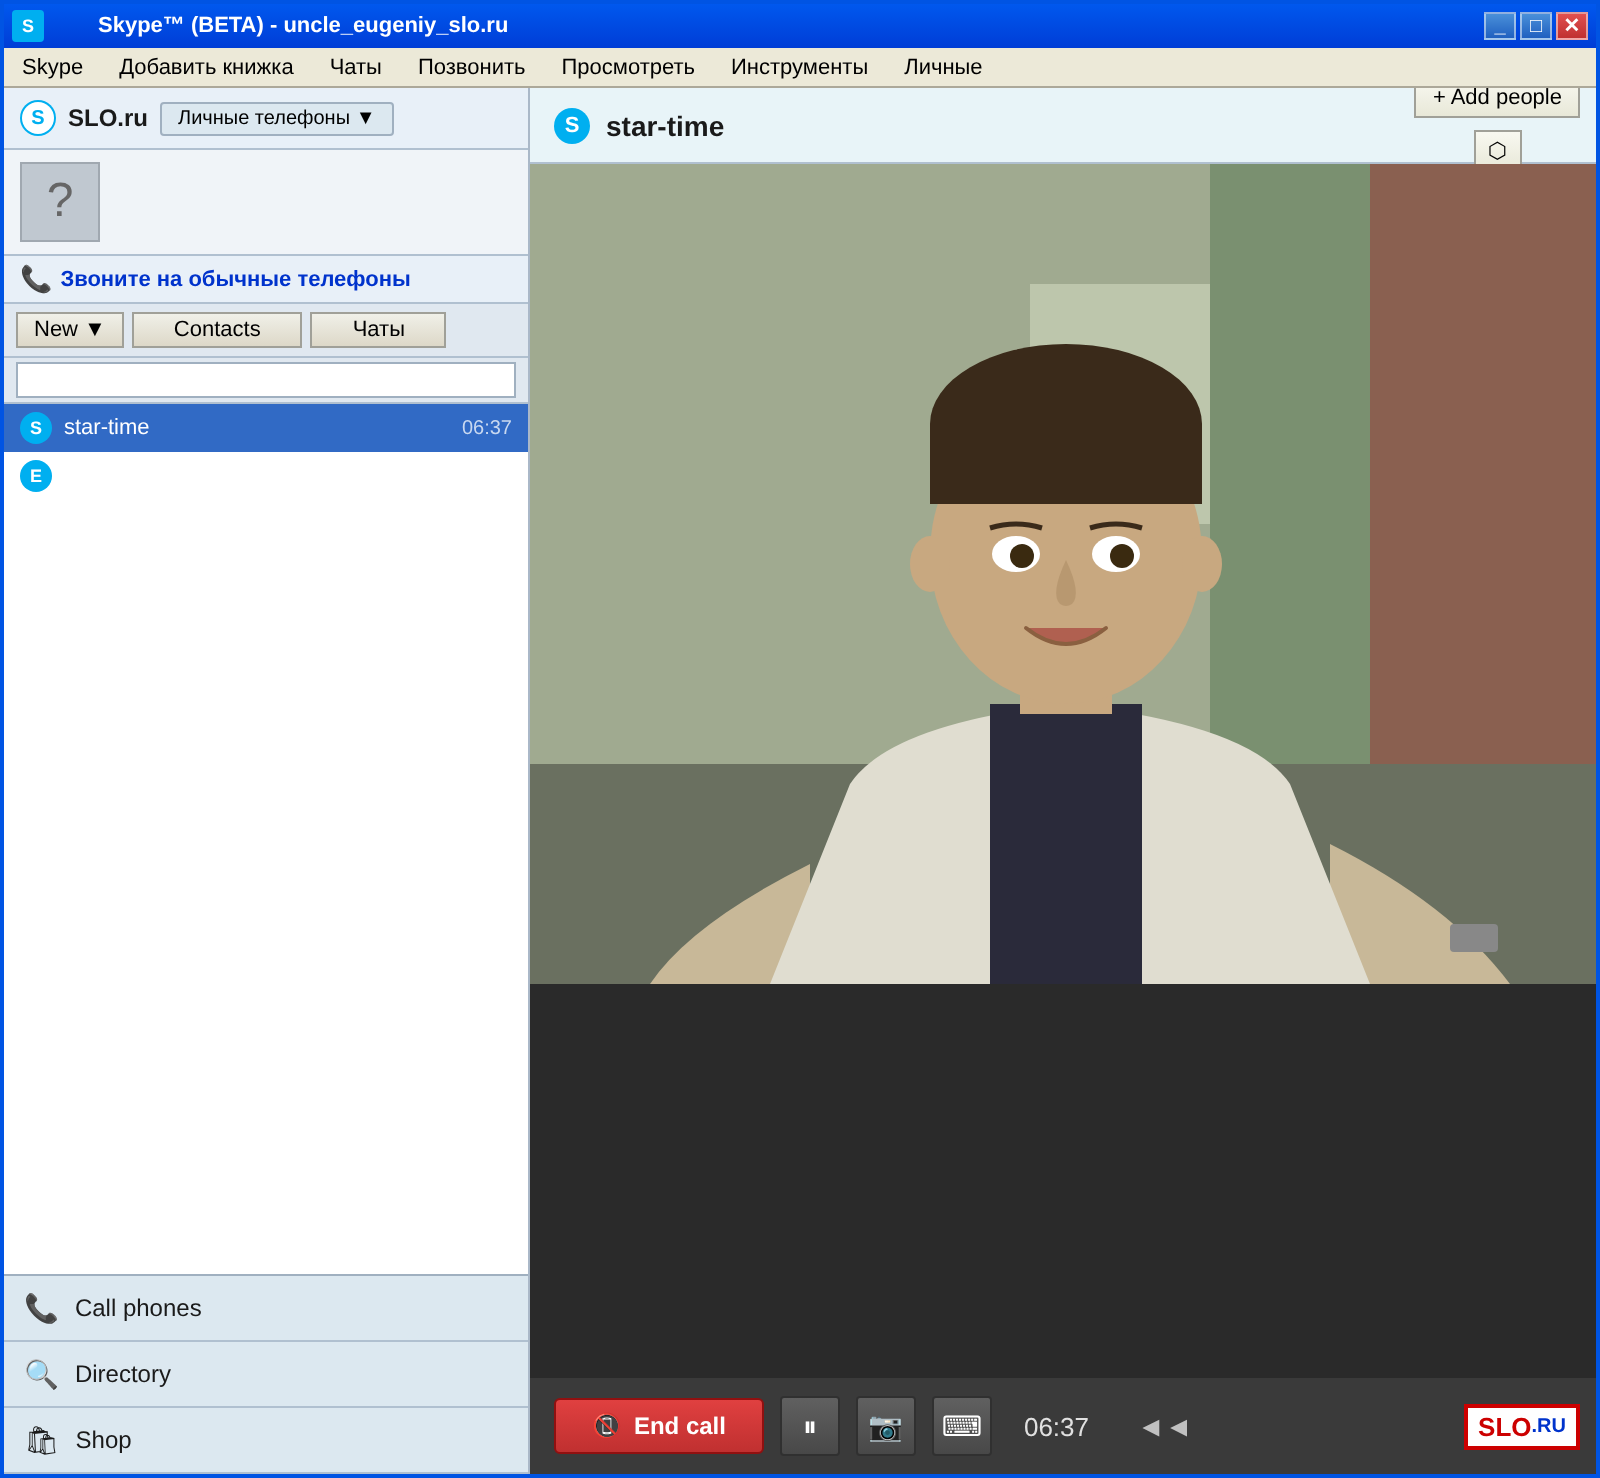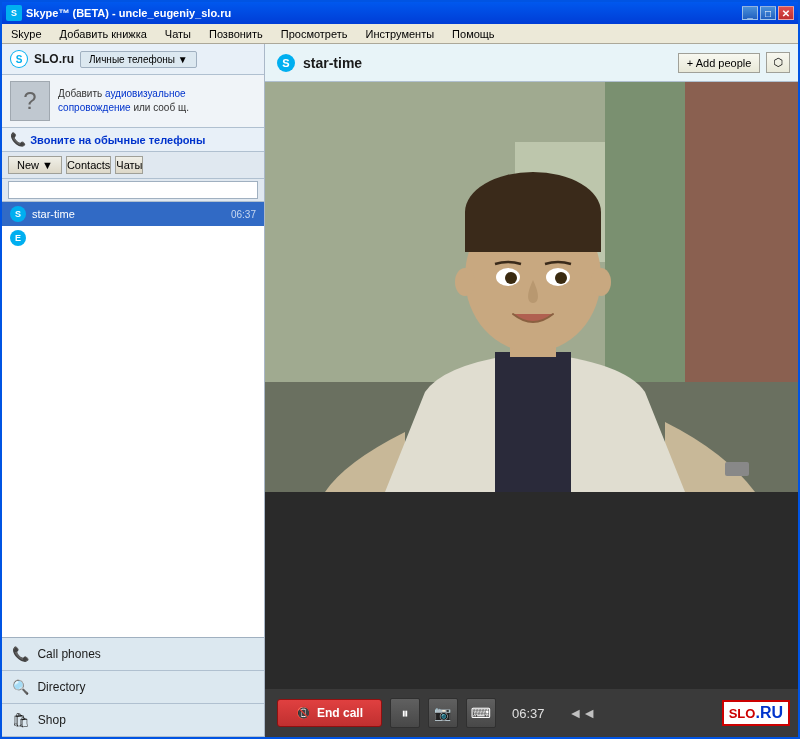--- a/index.html
+++ b/index.html
@@ -2,21 +2,21 @@
 <html><head>
   <meta charset="utf-8">
   <style>
     * { margin: 0; padding: 0; box-sizing: border-box; }
     body { width: 800px; height: 739px; font-family: Tahoma, Arial, sans-serif; font-size: 11px; background: #d4d0c8; overflow: hidden; }
 
     
     .window { width: 800px; height: 739px; border: 2px solid #0054e3; background: #ece9d8; display: flex; flex-direction: column; }
     .title-bar { background: linear-gradient(to bottom, #0058ee, #003dd6); height: 22px; display: flex; align-items: center; padding: 0 4px; color: white; font-size: 11px; font-weight: bold; flex-shrink: 0; }
     .title-bar-icon { width: 16px; height: 16px; margin-right: 4px; background: #00aff0; border-radius: 2px; display: flex; align-items: center; justify-content: center; font-size: 9px; color: white; font-weight: bold; }
-    .title-text { flex: 1; }
+    .title-text { flex: 1; margin-left: 23px; }
     .title-buttons { display: flex; gap: 2px; }
     .title-btn { width: 16px; height: 14px; border: 1px solid rgba(255,255,255,0.5); background: linear-gradient(to bottom, #4a90d9, #2060c0); color: white; font-size: 10px; display: flex; align-items: center; justify-content: center; cursor: pointer; }
     .title-btn.close { background: linear-gradient(to bottom, #e05050, #c03030); }
 
     
     .menu-bar { background: #ece9d8; height: 20px; display: flex; align-items: center; padding: 0 4px; border-bottom: 1px solid #aca899; flex-shrink: 0; gap: 8px; }
     .menu-item { font-size: 11px; color: #000; padding: 2px 5px; cursor: pointer; }
 
     
     .main-content { display: flex; flex: 1; overflow: hidden; }
@@ -36,21 +36,21 @@
     .status-text { font-size: 10px; color: #333; line-height: 1.4; }
     .status-link { color: #0033cc; text-decoration: none; }
 
     
     .phone-link-area { padding: 4px 8px; border-bottom: 1px solid #b0c0d0; background: #e8f0f8; }
     .phone-link { color: #0033cc; font-size: 11px; text-decoration: none; display: flex; align-items: center; gap: 4px; }
 
     
     .toolbar { display: flex; align-items: center; padding: 4px 6px; gap: 4px; background: #e0e8f0; border-bottom: 1px solid #b0c0d0; }
     .new-btn { background: linear-gradient(to bottom, #f0f0e8, #ddd8c8); border: 1px solid #a0a098; padding: 2px 8px; font-size: 11px; cursor: pointer; display: flex; align-items: center; gap: 3px; }
-    .contacts-btn, .chats-btn { background: linear-gradient(to bottom, #f0f0e8, #ddd8c8); border: 1px solid #a0a098; padding: 2px 0; font-size: 11px; cursor: pointer; }
+    .contacts-btn, .chats-btn { background: linear-gradient(to bottom, #f0f0e8, #ddd8c8); border: 1px solid #a0a098; padding: 2px 20px; font-size: 11px; cursor: pointer; }
 
     
     .search-area { padding: 2px 6px; background: #e0e8f0; border-bottom: 1px solid #b0c0d0; }
     .search-input { width: 100%; height: 18px; border: 1px solid #a0b0c0; background: white; font-size: 11px; padding: 1px 4px; }
 
     
     .contact-list { flex: 1; overflow-y: auto; background: white; }
     .contact-item { display: flex; align-items: center; padding: 4px 8px; gap: 6px; cursor: pointer; }
     .contact-item.active { background: #316ac5; color: white; }
     .contact-item.active .contact-time { color: #c8d8f0; }
@@ -62,21 +62,21 @@
     .bottom-panel { border-top: 1px solid #a0b0c0; }
     .bottom-item { display: flex; align-items: center; gap: 8px; padding: 8px 10px; cursor: pointer; background: #dce8f0; border-bottom: 1px solid #b0c0d0; font-size: 12px; color: #1a1a1a; }
     .bottom-icon { font-size: 14px; }
 
     
     .right-panel { flex: 1; background: #2a2a2a; display: flex; flex-direction: column; }
     .call-header { background: #e8f4f8; padding: 6px 12px; display: flex; align-items: center; justify-content: space-between; border-bottom: 1px solid #b0c0d0; height: 38px; }
     .call-user-info { display: flex; align-items: center; gap: 8px; }
     .call-skype-icon { width: 18px; height: 18px; background: #00aff0; border-radius: 50%; display: flex; align-items: center; justify-content: center; color: white; font-size: 10px; font-weight: bold; flex-shrink: 0; }
     .call-username { font-size: 14px; font-weight: bold; color: #1a1a1a; }
-    .call-actions { display: flex; gap: 6px; align-items: center; }
+    .call-actions { display: flex; gap: 6px; align-items: center; flex-direction: column; }
     .add-people-btn { background: linear-gradient(to bottom, #f8f8f0, #e8e8d8); border: 1px solid #a0a098; padding: 3px 8px; font-size: 11px; cursor: pointer; }
     .share-btn { background: linear-gradient(to bottom, #f8f8f0, #e8e8d8); border: 1px solid #a0a098; padding: 3px 6px; font-size: 11px; cursor: pointer; }
 
     
     .video-area { flex: 1; position: relative; background: #1a1a1a; }
     .video-dark-area { width: 100%; height: calc(100% - 410px); background: #2a2a2a; min-height: 180px; }
 
     
     .call-controls { background: #3a3a3a; height: 48px; display: flex; align-items: center; padding: 0 12px; gap: 8px; flex-shrink: 0; }
     .end-call-btn { background: linear-gradient(to bottom, #e04040, #c03030); border: 1px solid #901010; padding: 6px 18px; color: white; font-size: 12px; font-weight: bold; cursor: pointer; border-radius: 3px; display: flex; align-items: center; gap: 6px; }
@@ -102,46 +102,41 @@
     </div>
   </div>
 
   <div class="menu-bar">
     <span class="menu-item">Skype</span>
     <span class="menu-item">Добавить книжка</span>
     <span class="menu-item">Чаты</span>
     <span class="menu-item">Позвонить</span>
     <span class="menu-item">Просмотреть</span>
     <span class="menu-item">Инструменты</span>
-    <span class="menu-item">Помощь</span>
+    <span class="menu-item">Личные</span>
   </div>
 
   <div class="main-content">
 
     <div class="left-panel">
 
       <div class="user-header">
         <div class="skype-logo-small">
           <span style="color:#00aff0; background:white; border-radius:50%; width:16px; height:16px; display:flex; align-items:center; justify-content:center; font-weight:bold; font-size:10px;">S</span>
         </div>
         <span class="user-name">SLO.ru</span>
         <button class="settings-btn">
           <span>Личные телефоны</span>
           <span>▼</span>
         </button>
       </div>
 
       <div class="status-area">
         <div class="avatar-placeholder">
           <span style="font-size:24px; color:#666;">?</span>
-        </div>
-        <div class="status-text">
-          <span>Добавить </span><a class="status-link">аудиовизуальное</a>
-          <a class="status-link">сопровождение</a>
-          <span> или сооб щ.</span>
         </div>
       </div>
 
       <div class="phone-link-area">
         <a class="phone-link">
           <span style="color:#00aff0; font-size:13px;">📞</span>
           <span style="color:#0033cc;font-weight:bold;">Звоните на обычные телефоны</span>
         </a>
       </div>
 
@@ -266,19 +261,19 @@
           <span>📵</span>
           <span>End call</span>
         </button>
         <div class="call-ctrl-btn">⏸</div>
         <div class="call-ctrl-btn">📷</div>
         <div class="call-ctrl-btn">⌨</div>
         <span class="call-time">06:37</span>
         <span class="volume-icon">◄◄</span>
         <div style="margin-left: auto; background: white; border: 2px solid #cc0000; padding: 2px 5px; display: flex; align-items: center;">
           <span style="color:#cc0000; font-weight:bold; font-size:13px;">SLO</span>
-            <span style="color:#0033cc; font-weight:bold; font-size:16px;">.RU</span>
+            <span style="color:#0033cc; font-weight:bold; font-size:10px;">.RU</span>
         </div>
       </div>
 
     </div>
   </div>
 </div>
 
 </body></html>

